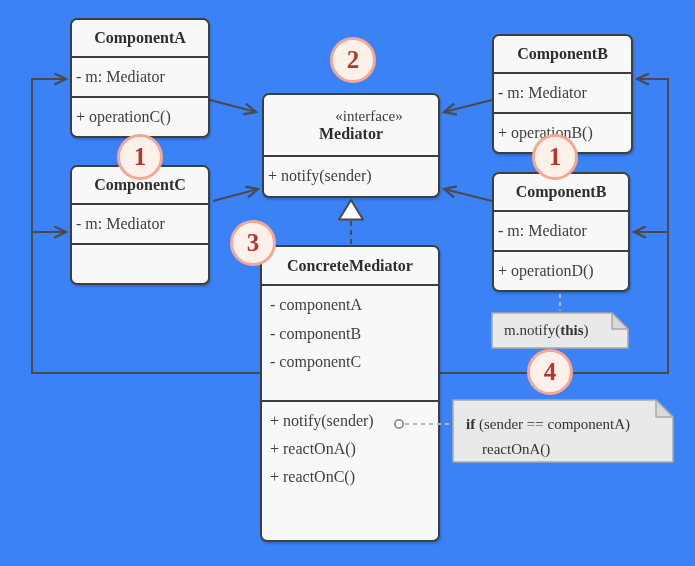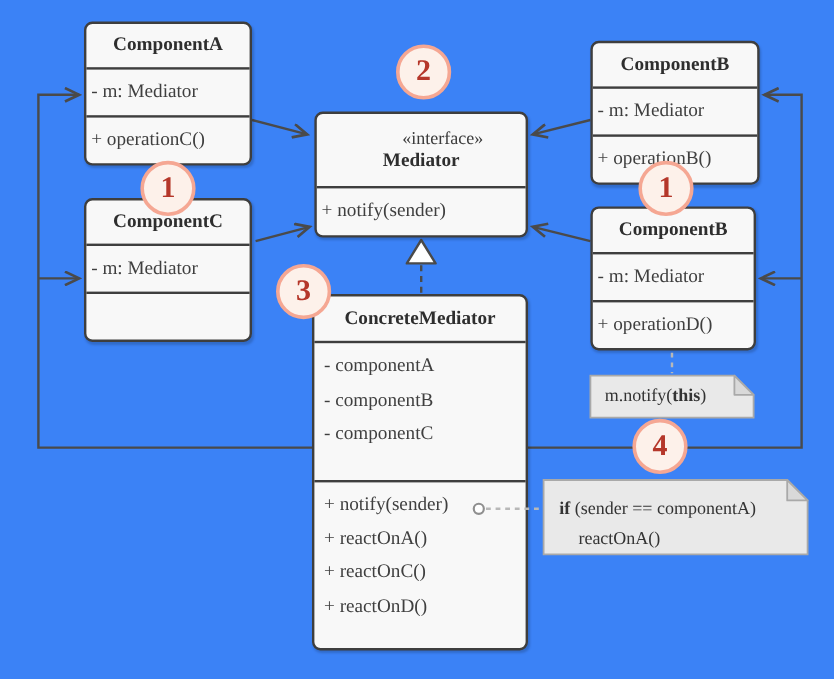--- a/index.html
+++ b/index.html
@@ -119,21 +119,20 @@
     <div class="hdr" style="height:37px;">ConcreteMediator</div>
     <div class="section" style="height:104px;line-height:28.5px;">
       <div>- componentA</div>
       <div>- componentB</div>
       <div>- componentC</div>
     </div>
     <div class="section last" style="line-height:28.2px;">
       <div>+ notify(sender)</div>
       <div>+ reactOnA()</div>
       <div>+ reactOnC()</div>
-      <div>+ reactOnD()</div>
     </div>
   </div>
 
   <div class="note-text" style="left:504px;top:322px;"><span>m.notify(</span><b>this</b><span>)</span></div>
 
   <div class="note-text" style="left:466px;top:412px;line-height:25px;"><div><b>if</b><span> (sender == componentA)</span></div><div style="padding-left:16px;">reactOnA()</div></div>
 
   <svg id="lines-over" class="layer">
     <path d="M560,294 V311" fill="none" stroke="#b8b8b8" stroke-width="2" stroke-dasharray="4,4"></path>
     <path d="M405,424 H451" fill="none" stroke="#b8b8b8" stroke-width="2" stroke-dasharray="4,4"></path>

